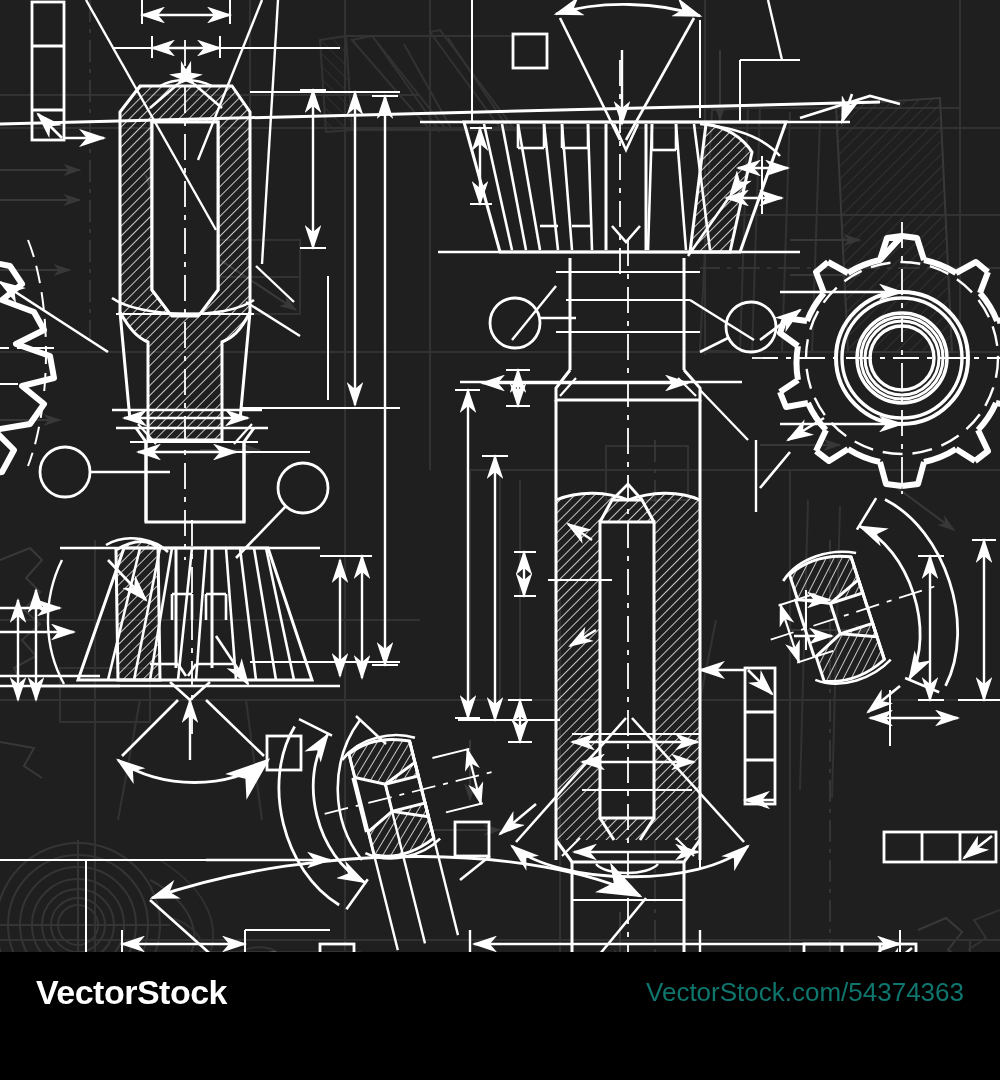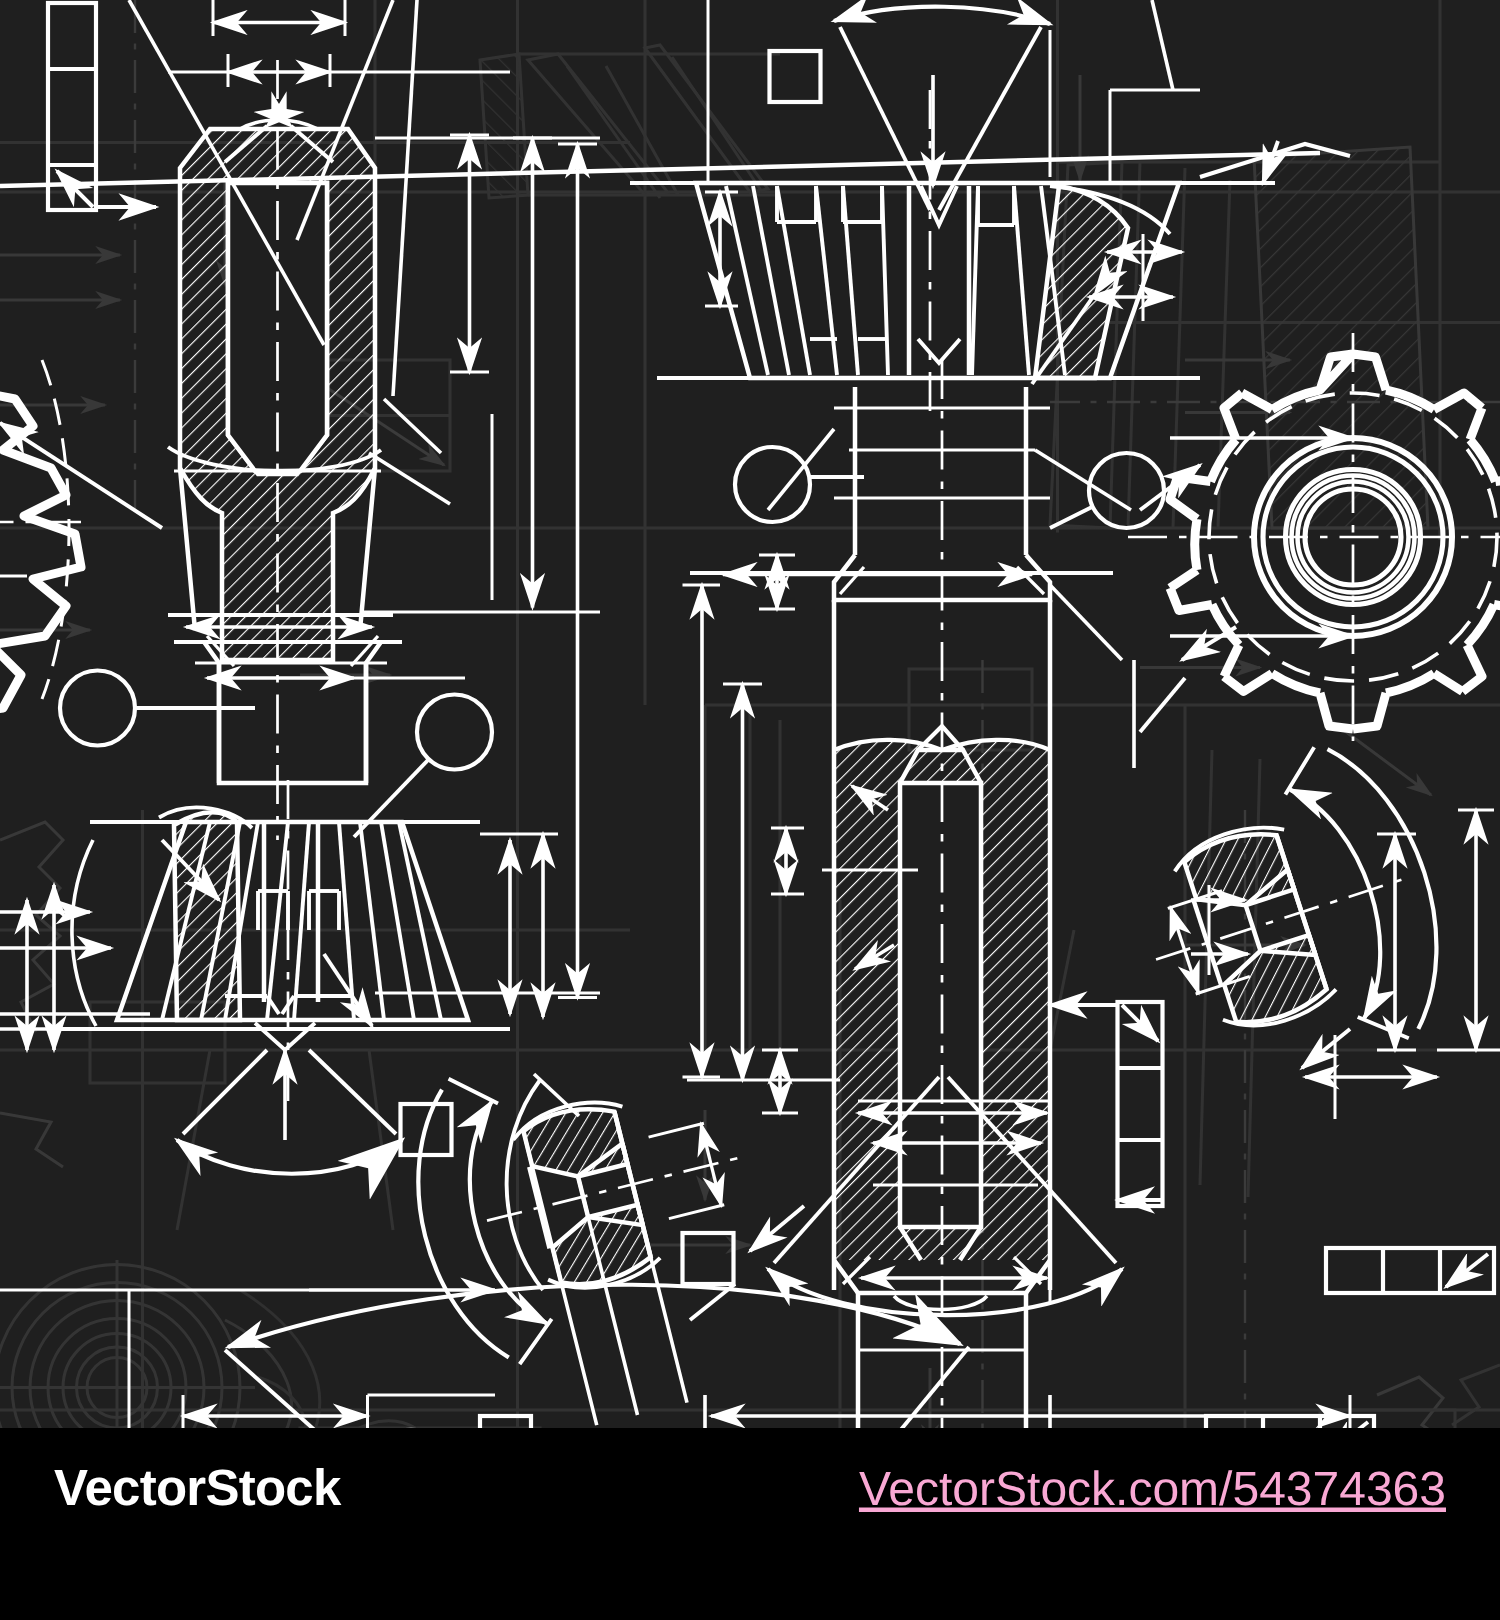--- a/index.html
+++ b/index.html
@@ -37,26 +37,25 @@
   }
   #logo{
     color:#fff;
     font-size:34px;
     font-weight:700;
     letter-spacing:-0.5px;
     font-family:"Liberation Sans", sans-serif;
     white-space:nowrap;
   }
   #credit{
-    color:#f9a8d4;
-    font-size:32px;
+    color:#0f766e;
+    font-size:26px;
     font-weight:400;
     font-family:"Liberation Sans", sans-serif;
     white-space:nowrap;
-    text-decoration:underline;
   }
 </style>
 </head>
 <body>
 
 <div id="stage">
 
   <div id="canvas-wrap">
     <svg id="blueprint" width="1000" height="1000" viewBox="0 0 1000 1000">
       <defs>

